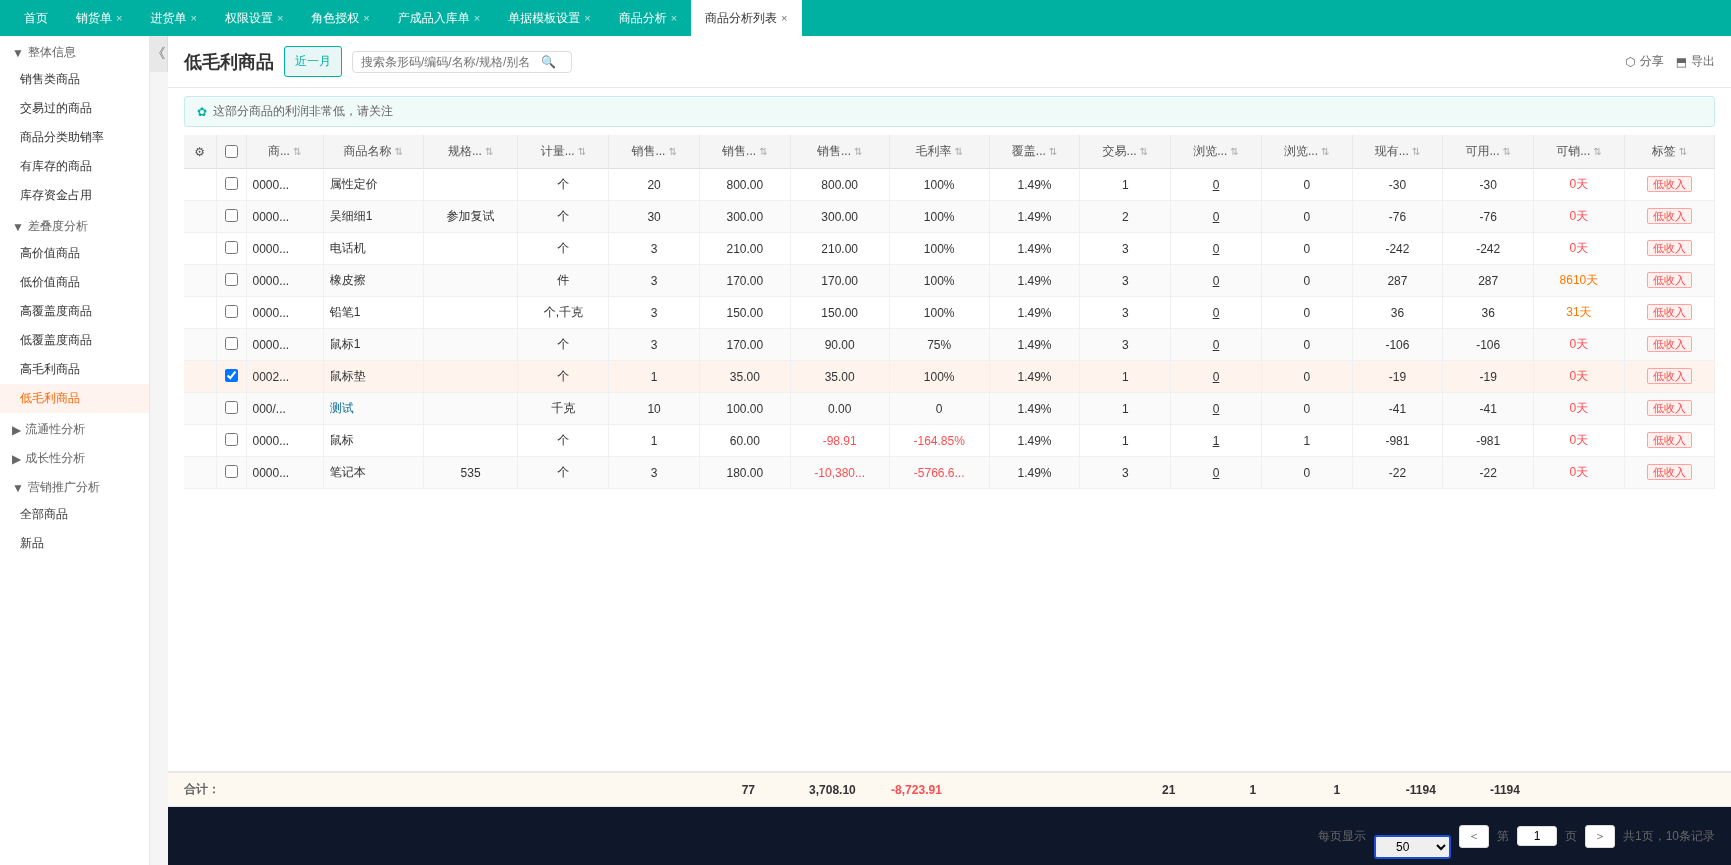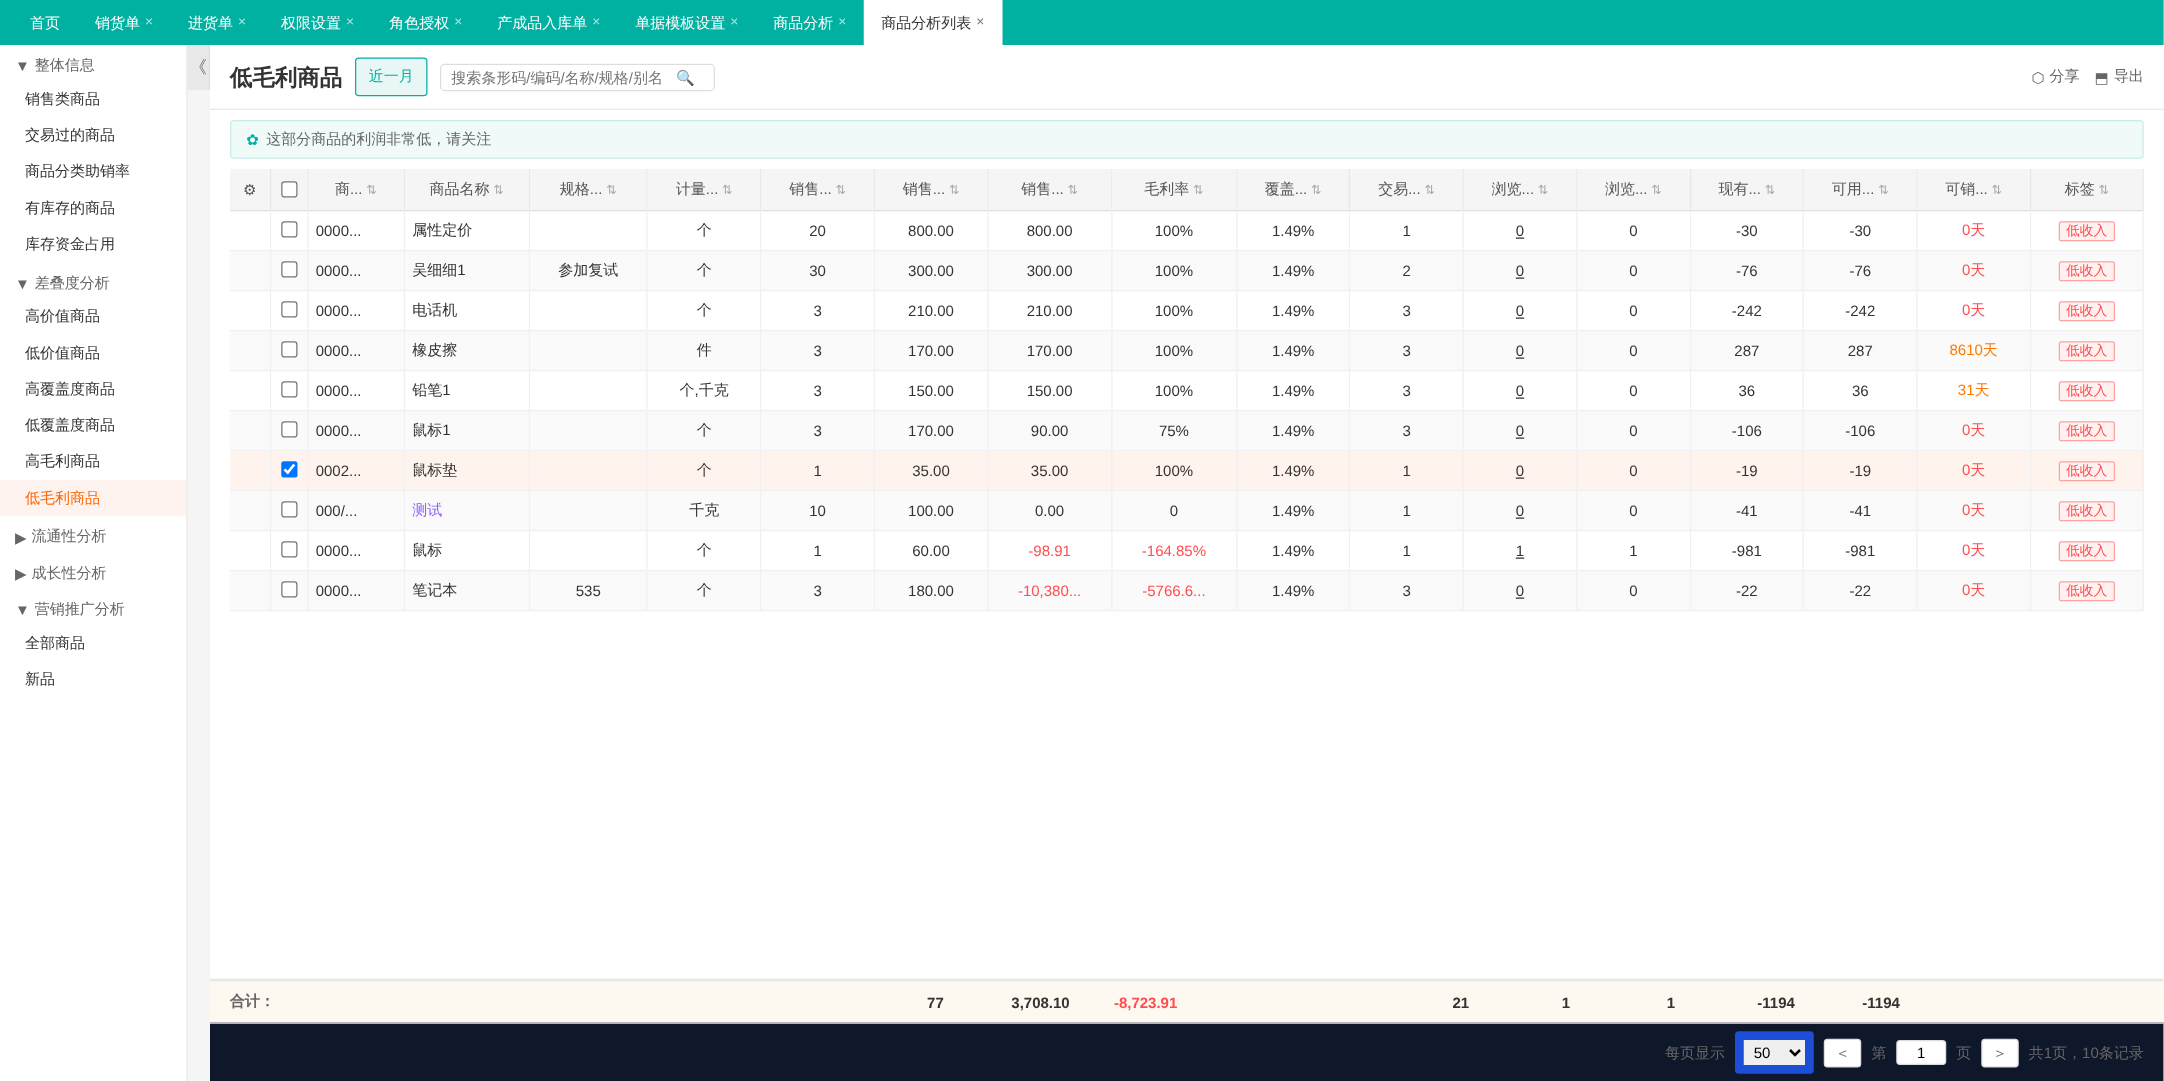--- a/index.html
+++ b/index.html
@@ -225,24 +225,25 @@
       background: #0f172a;
       border-top: 1px solid #e8e8e8;
       padding: 6px 16px;
       display: flex;
       align-items: center;
       justify-content: flex-end;
       gap: 8px;
       color: #666;
     }
     .page-size-select {
-      border: 7px solid #1d4ed8;
-      padding: 2px 4px;
+      border: 2px solid #1d4ed8;
+      padding: 2px 16px;
       border-radius: 3px;
       font-size: 12px;
+      margin-top: 22px;
     }
     .page-btn {
       border: 1px solid #ddd;
       padding: 2px 8px;
       border-radius: 3px;
       cursor: pointer;
       background: #fff;
       color: #666;
       font-size: 12px;
     }
@@ -641,21 +642,21 @@
     <td>0</td>
     <td>-19</td>
     <td>-19</td>
     <td class="red-text">0天</td>
     <td><span class="tag-red">低收入</span></td>
   </tr>
             <tr>
     <td></td>
     <td><input type="checkbox" style=""></td>
     <td class="text-left">000/...</td>
-    <td class="text-left" style="color:#8b5cf6;cursor:pointer">测试</td>
+    <td class="text-left" style="color:#0369a1;cursor:pointer">测试</td>
     <td></td>
     <td>千克</td>
     <td>10</td>
     <td>100.00</td>
     <td class="">0.00</td>
     <td class="">0</td>
     <td>1.49%</td>
     <td>1</td>
     <td><span class="underline-link">0</span></td>
     <td>0</td>

